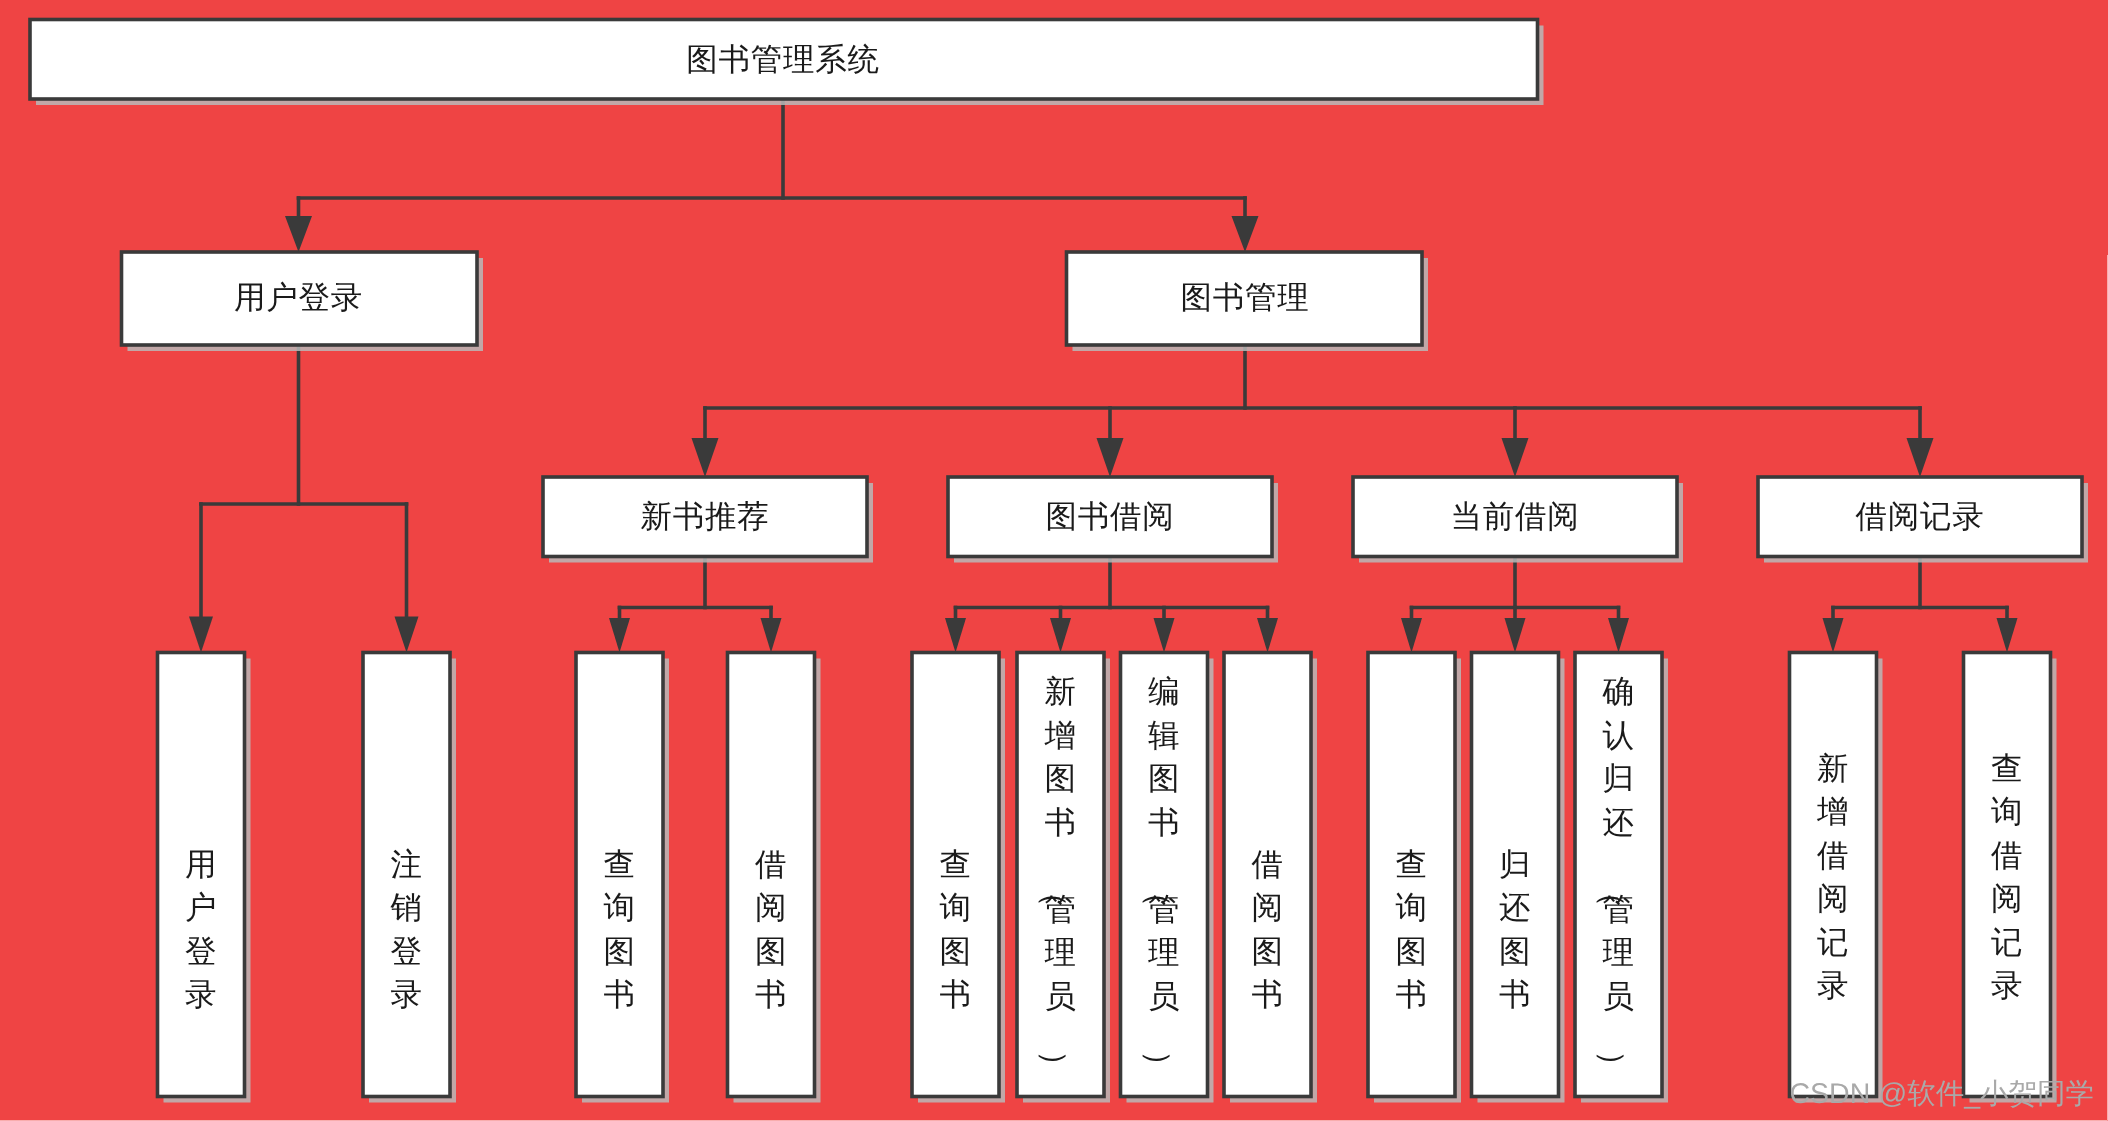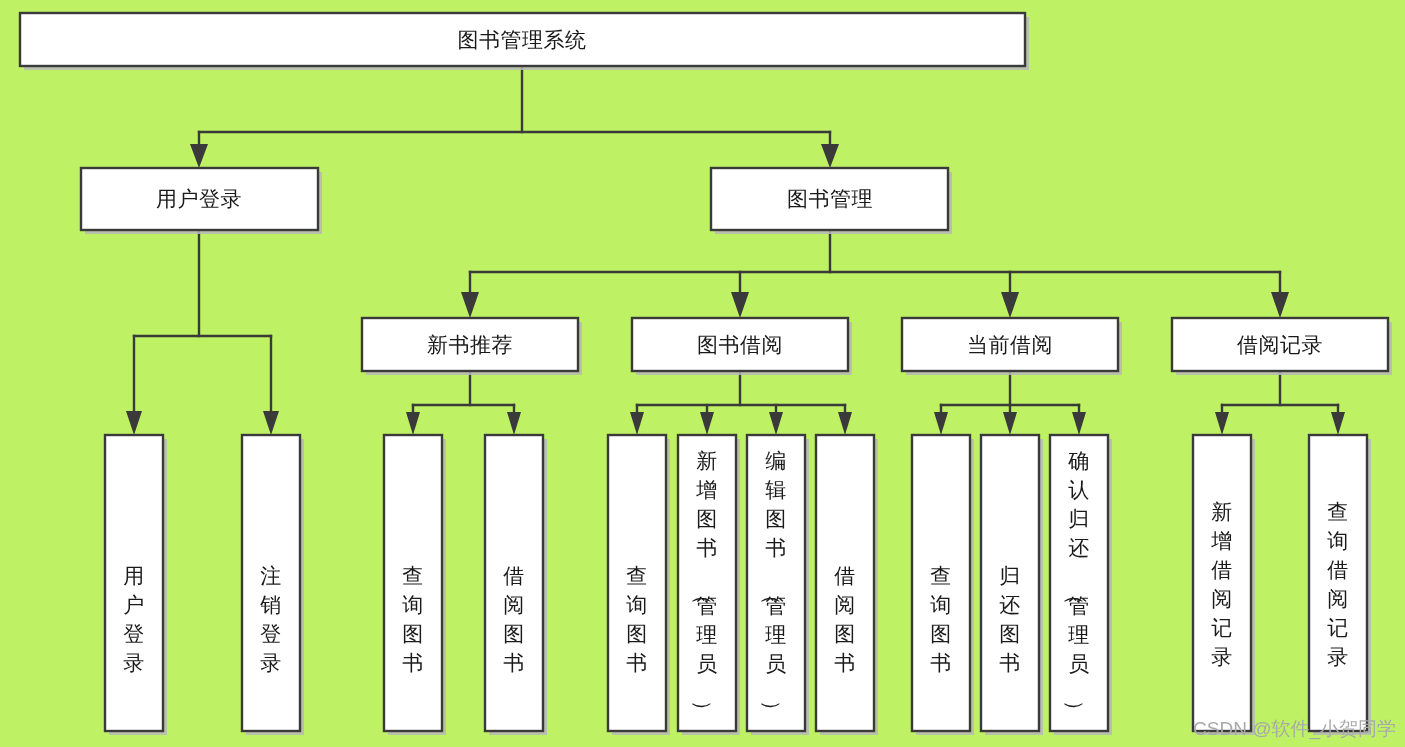--- a/index.html
+++ b/index.html
@@ -8,21 +8,21 @@
     padding: 0;
     background: #ffffff;
   }
   body {
     font-family: "Liberation Sans", "DejaVu Sans", sans-serif;
   }
   #diagram-root {
     position: relative;
     width: 1405px;
     height: 747px;
-    background: #bef264;
+    background: #ef4444;
     overflow: hidden;
   }
   svg#flow-svg {
     position: absolute;
     left: 0;
     top: 0;
     width: 1405px;
     height: 747px;
     display: block;
   }

